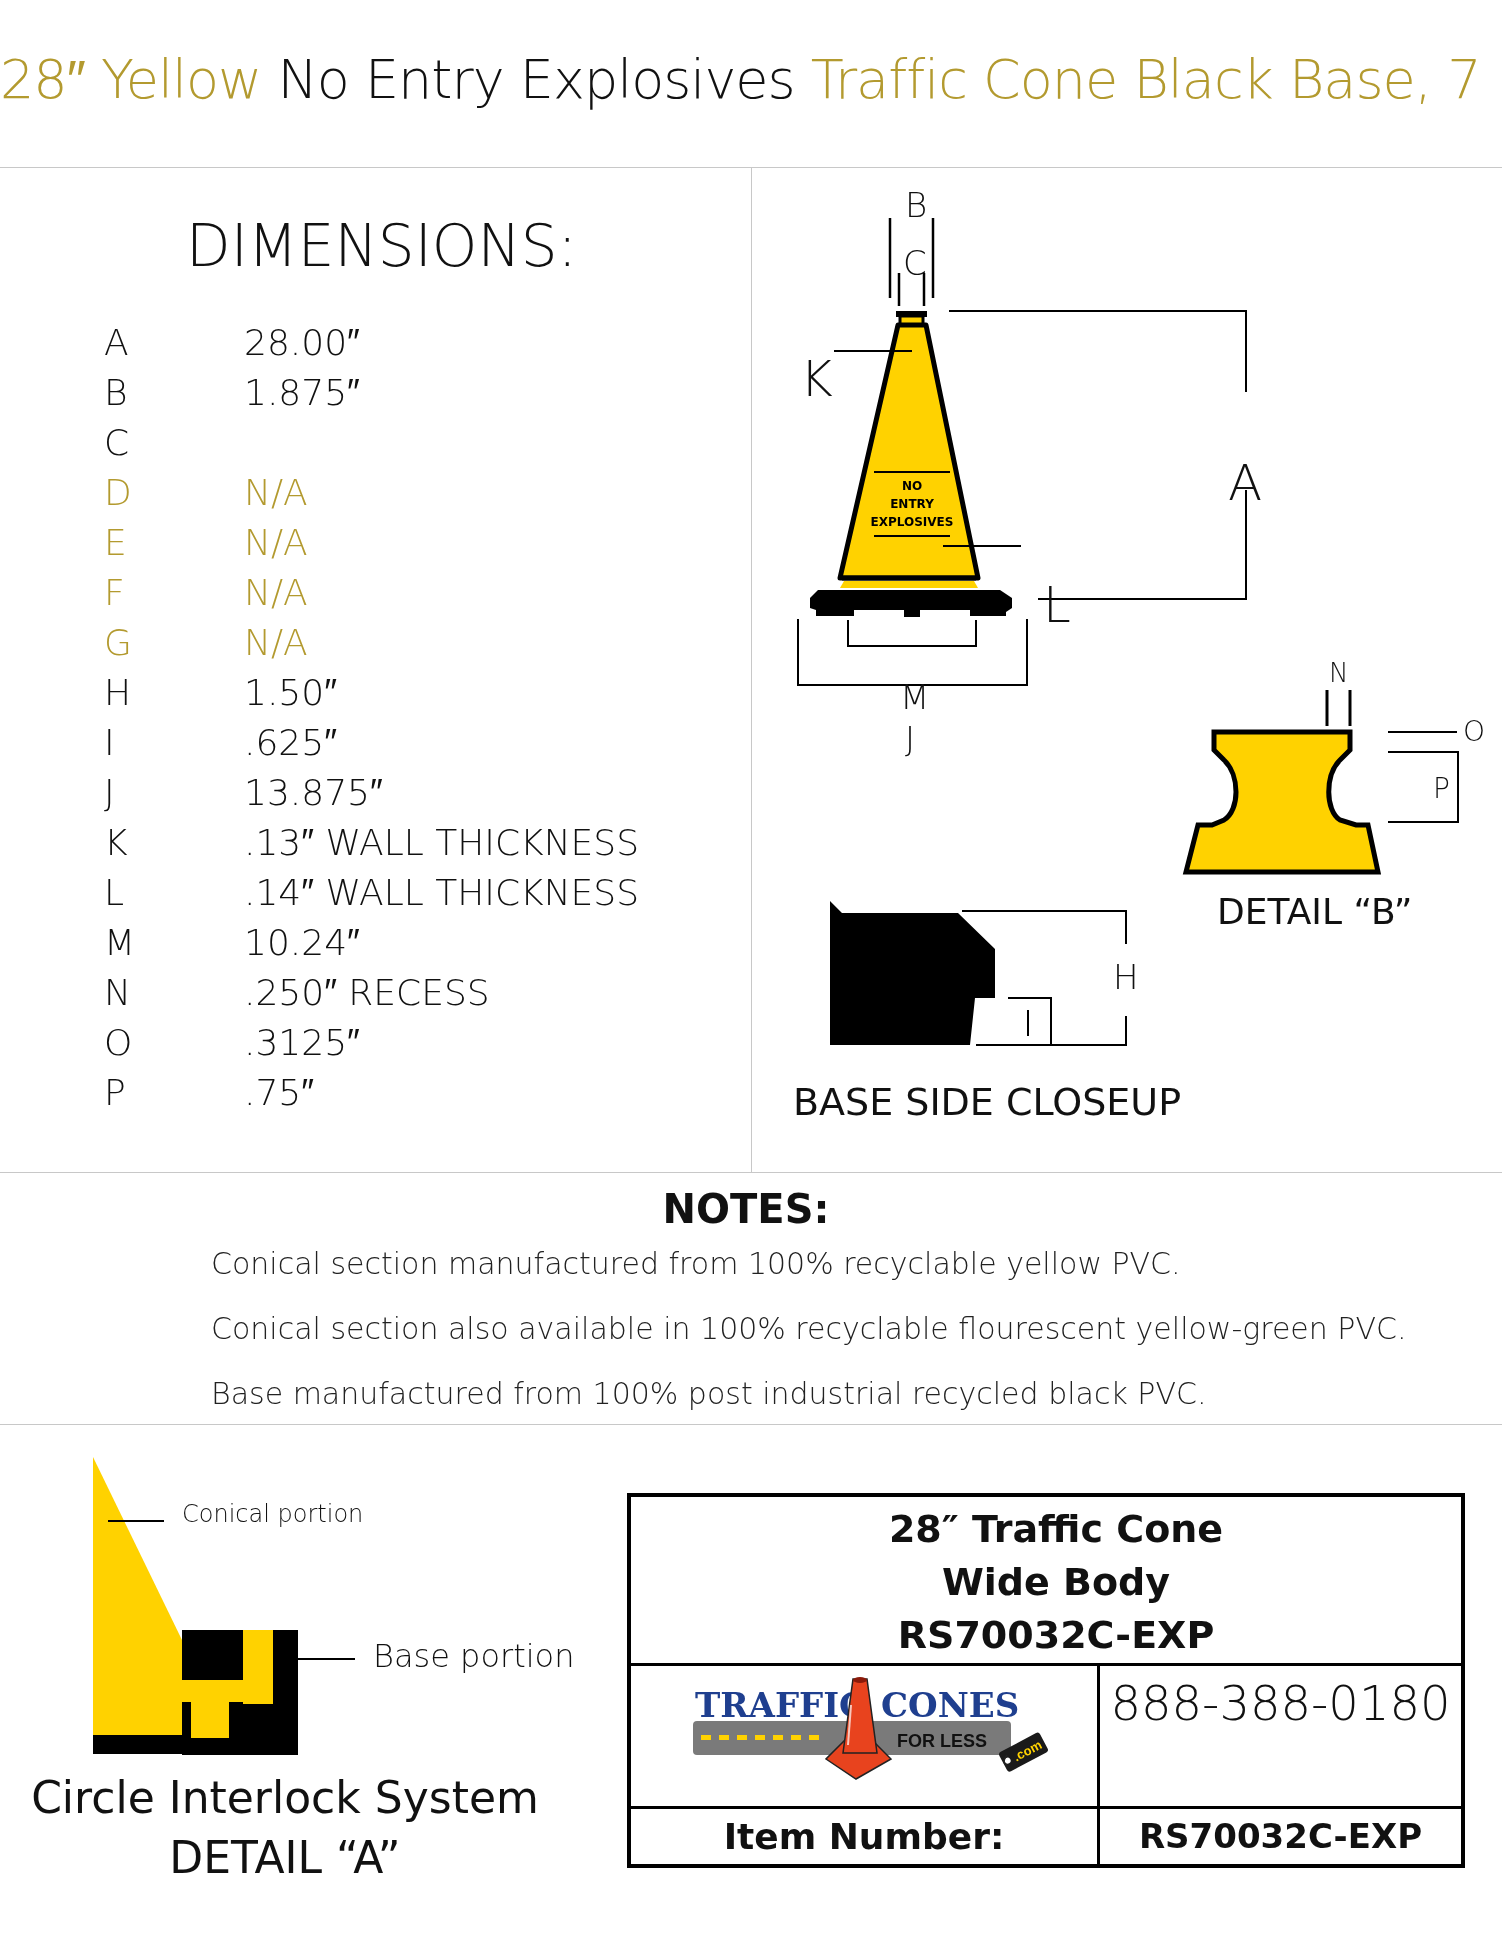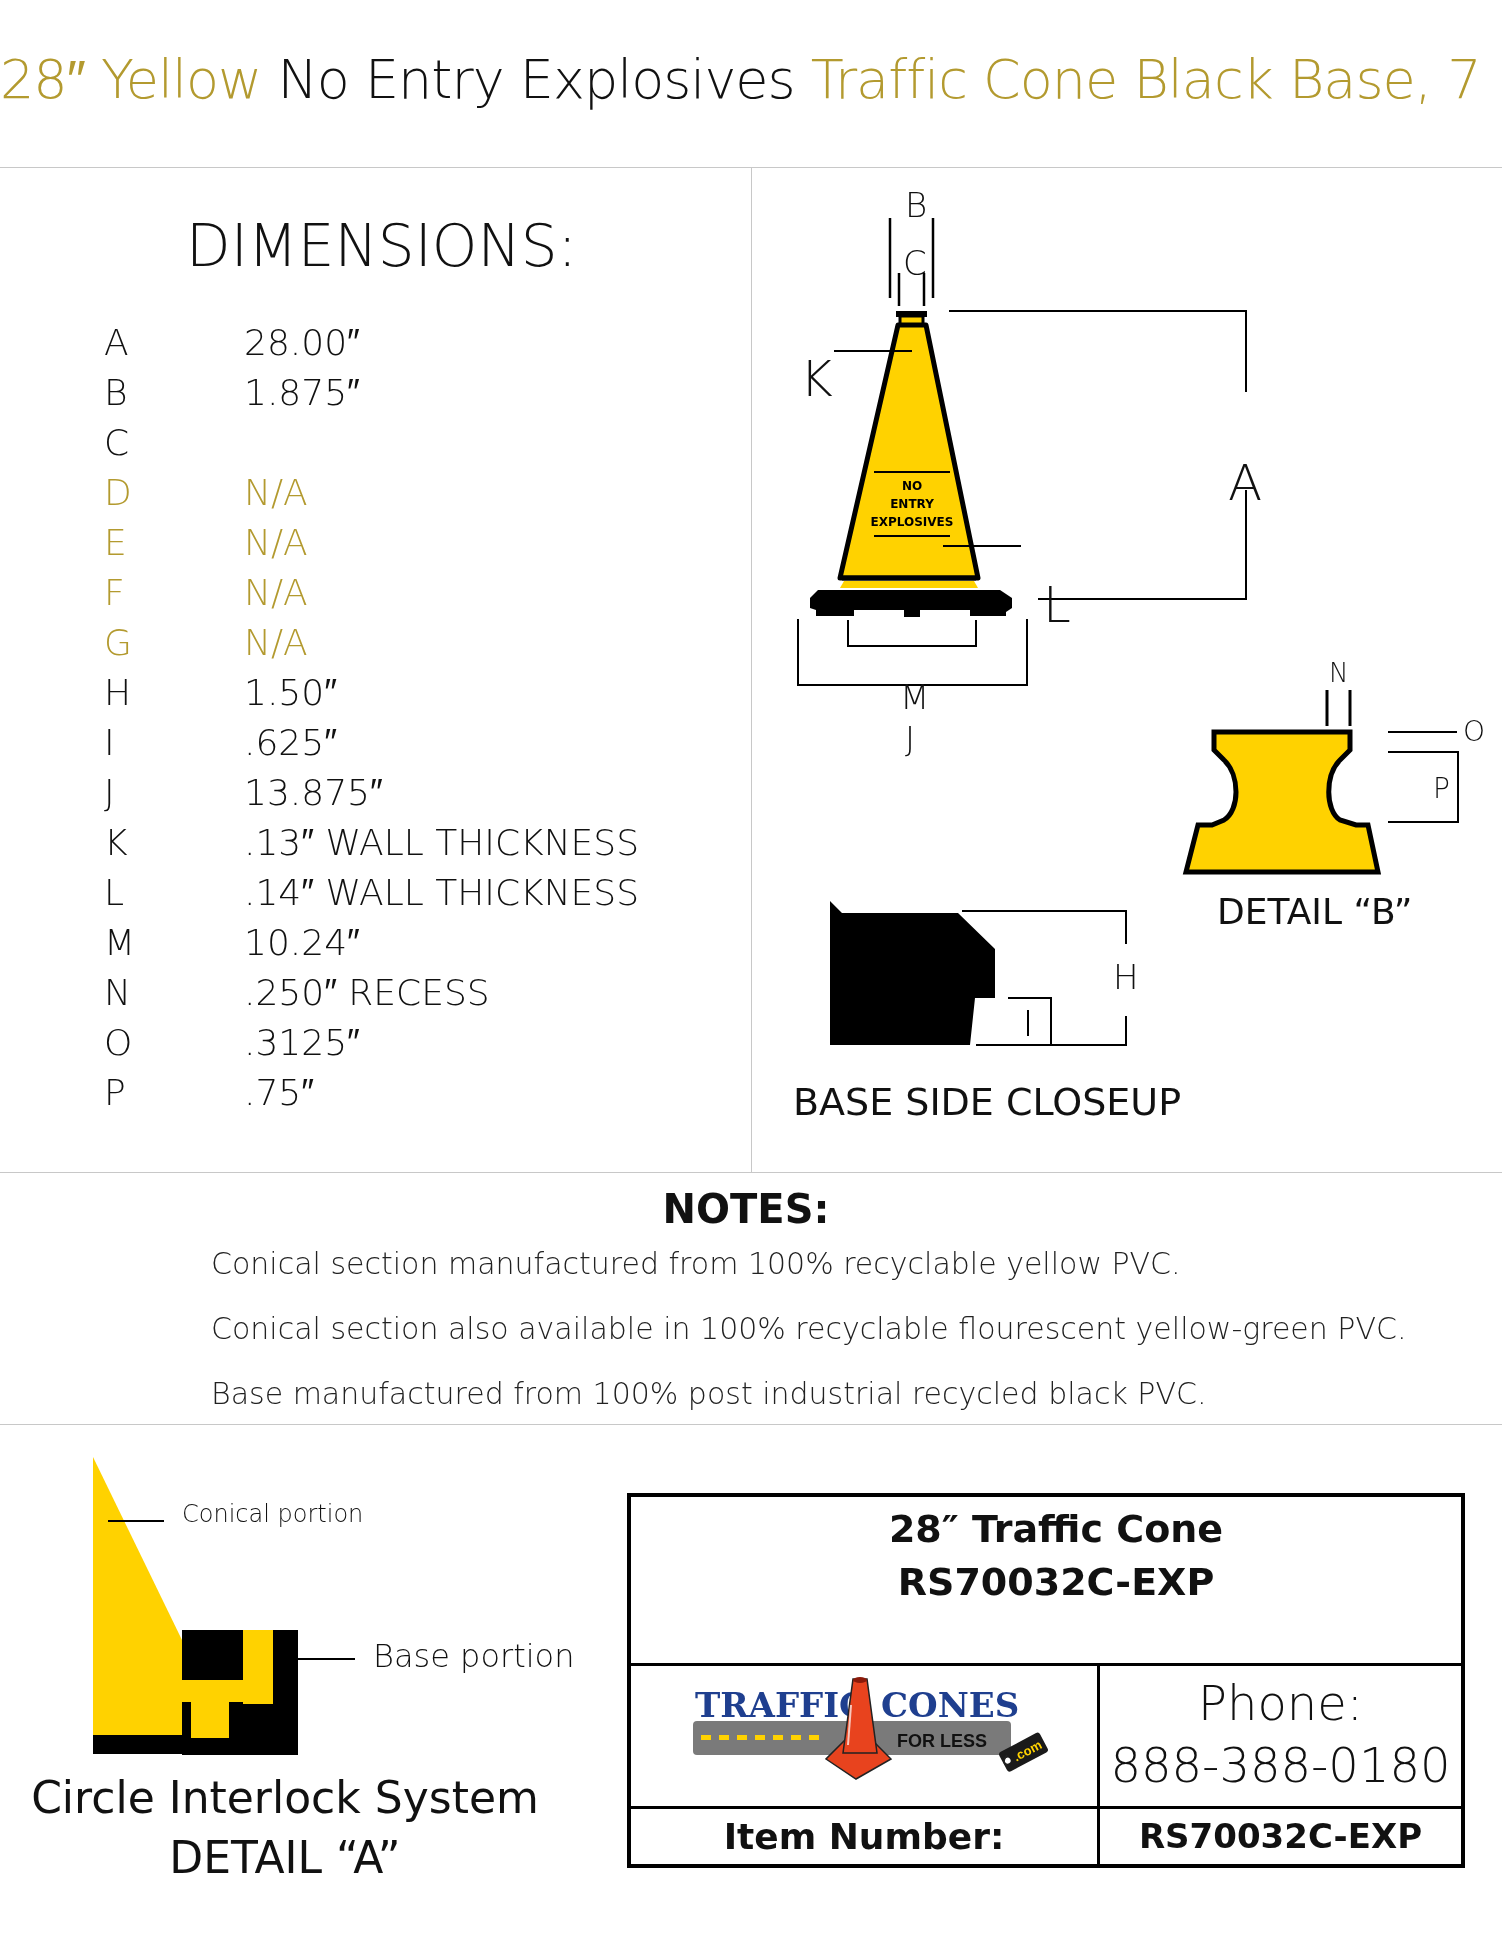--- a/index.html
+++ b/index.html
@@ -197,20 +197,21 @@
   <line x1="268" y1="219" x2="325" y2="219" stroke="#000" stroke-width="2"></line>
 </svg>
 <div class="lbl-sm" style="left:182px; top:1502px; font-size:24px">Conical portion</div>
 <div class="lbl-sm" style="left:373px; top:1640px; font-size:32px">Base portion</div>
 <div class="detail-a-cap" style="top:1772px; left:0px">Circle Interlock System</div>
 <div class="detail-a-cap" style="top:1832px; left:0px">DETAIL “A”</div>
 
 <div class="tb">
   <div class="tb-head">
     <div>28″ Traffic Cone</div>
+    <div>Wide Body</div>
     <div>RS70032C-EXP</div>
   </div>
   <div class="tb-hr1"></div>
   <div class="tb-vr"></div>
   <div class="tb-hr2"></div>
 
   <svg class="logo" viewBox="0 0 360 120">
     <rect x="2" y="46" width="318" height="34" rx="4" fill="#7A7A7A"></rect>
     <g fill="#FFD200">
       <rect x="10" y="60" width="10" height="5"></rect>
@@ -232,18 +233,17 @@
     <text x="206" y="72" font-family="Liberation Sans, sans-serif" font-weight="700" font-size="18" fill="#111">FOR LESS</text>
     <g transform="translate(300,82) rotate(-28)">
       <rect x="8" y="0" width="46" height="22" rx="3" fill="#1a1a1a"></rect>
       <circle cx="13" cy="11" r="3" fill="#fff"></circle>
       <text x="20" y="16" font-family="Liberation Sans, sans-serif" font-weight="700" font-size="13" fill="#FFD200">.com</text>
     </g>
     <path d="M316,80 q-6,8 0,10" fill="none" stroke="#222" stroke-width="1.5"></path>
   </svg>
 
   <div class="tb-phone">
-    <div>Phone:</div>
     <div>888-388-0180</div>
   </div>
   <div class="tb-item-label">Item Number:</div>
   <div class="tb-item-val">RS70032C-EXP</div>
 </div>
 
 </body></html>

